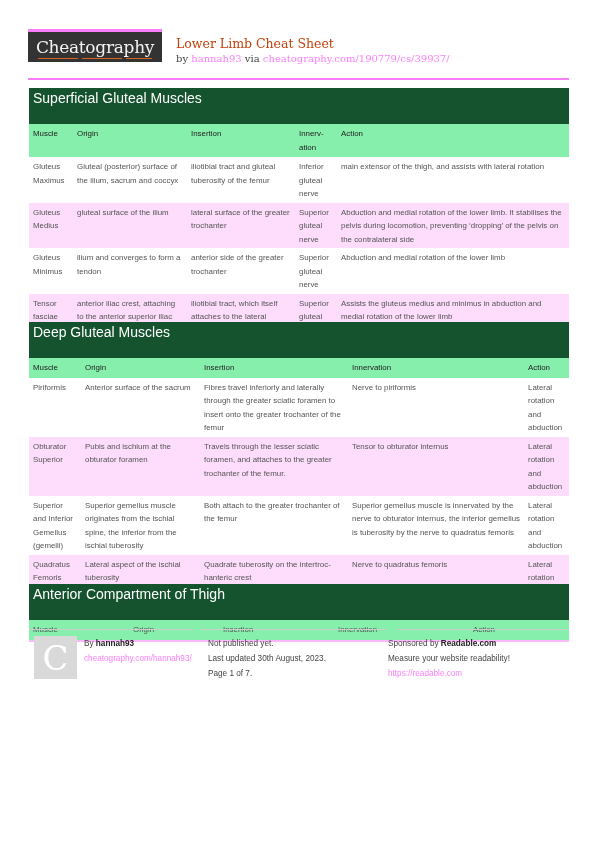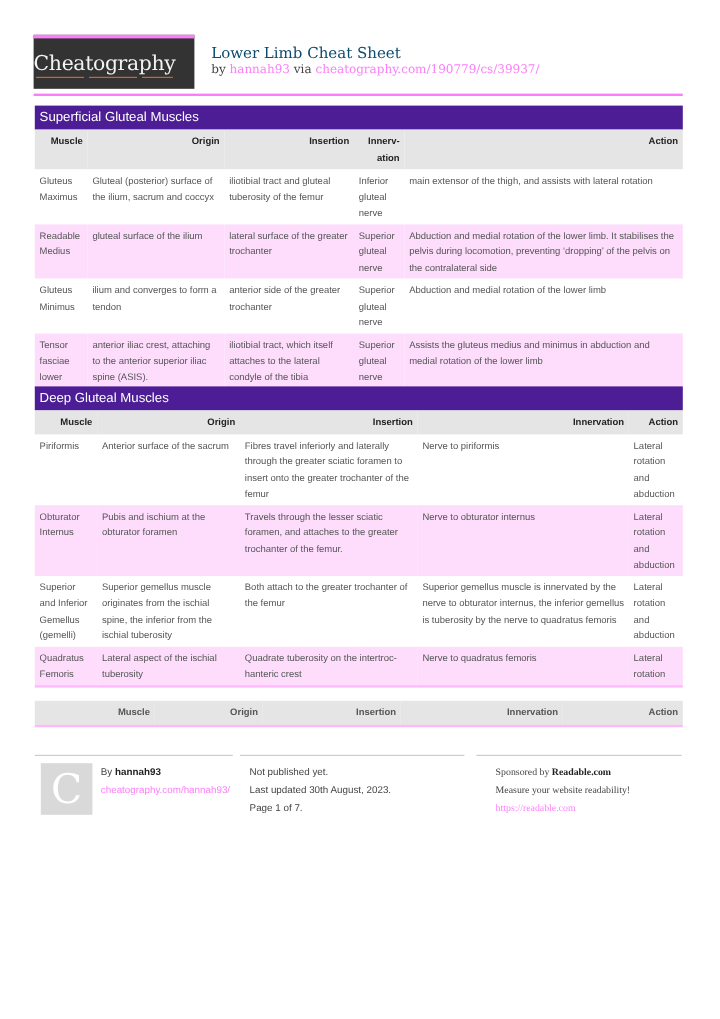--- a/index.html
+++ b/index.html
@@ -1,48 +1,48 @@
 <!DOCTYPE html>
 <html><head>
 <meta charset="utf-8">
 <style>
   * { box-sizing: border-box; margin: 0; padding: 0; }
   html, body { width: 600px; height: 849px; background: #ffffff; overflow: hidden; }
   body { position: relative; font-family: "Liberation Sans", sans-serif; color: #444444; }
 
   
   .logo {
-    position: absolute; left: 28px; top: 29px; width: 134px; height: 45px;
+    position: absolute; left: 28px; top: 29px; width: 134px; height: 33px;
     background: #333333; border-top: 3px solid #fb7ff9;
-    display: flex; align-items: center; justify-content: flex-start;
+    display: flex; align-items: center; justify-content: center;
   }
   .logo-text {
     font-family: "DejaVu Serif", serif; font-size: 17px; color: #f3f3f3;
     position: relative; letter-spacing: -0.3px;
   }
   .logo-underline {
     position: absolute; left: 2px; right: 2px; bottom: -2px; height: 1px;
     background: repeating-linear-gradient(90deg, #d8631c 0 40px, transparent 40px 44px);
   }
   .title-block { position: absolute; left: 176px; top: 36px; }
   .sheet-title {
-    font-family: "DejaVu Serif", serif; font-size: 12.5px; color: #0c4a6e; line-height: 15px;
+    font-family: "DejaVu Serif", serif; font-size: 12.5px; color: #c2410c; line-height: 15px;
   }
   .byline { font-family: "DejaVu Serif", serif; font-size: 10px; color: #444; line-height: 14px; margin-top: 1px; }
   .byline .pink { color: #fb7ff9; }
   .header-rule { position: absolute; left: 28px; top: 78px; width: 541px; height: 2px; background: #fb7ff9; }
 
   
   .section { position: absolute; left: 29px; width: 540px; }
   .section-title {
-    background: #4c1d95; color: #ffffff; font-size: 11px; height: 20px;
+    background: #14532d; color: #ffffff; font-size: 14px; height: 36px;
     line-height: 20px; padding-left: 4px;
   }
   table { width: 100%; border-collapse: collapse; table-layout: fixed; }
-  th { background: #e5e5e5; color: #222; font-weight: bold; text-align: right;
+  th { background: #86efac; color: #222; font-weight: normal; text-align: left;
        font-size: 7.9px; line-height: 13.5px; padding: 3px 4px 3px 4px; vertical-align: top; }
   td { font-size: 7.9px; line-height: 13.5px; color: #555; padding: 3px 4px 2px 4px; vertical-align: top; }
   tr.alt td { background: #fddcfc; }
   .section-bottom { height: 2px; background: #fb7ff9; opacity: 0.55; }
 
   
   .footer-rule { position: absolute; top: 629px; height: 1px; background: #cccccc; }
   .avatar { position: absolute; left: 34px; top: 636px; width: 43px; height: 43px; background: #d9d9d9;
             display: flex; align-items: center; justify-content: center; }
   .avatar-letter { font-family: "DejaVu Serif", serif; font-size: 34px; color: #ffffff; }
@@ -88,21 +88,21 @@
     </thead>
     <tbody>
       <tr>
         <td>Gluteus Maximus</td>
         <td>Gluteal (posterior) surface of the ilium, sacrum and coccyx</td>
         <td>iliotibial tract and gluteal tuberosity of the femur</td>
         <td>Inferior gluteal nerve</td>
         <td>main extensor of the thigh, and assists with lateral rotation</td>
       </tr>
       <tr class="alt">
-        <td>Readable Medius</td>
+        <td>Gluteus Medius</td>
         <td>gluteal surface of the ilium</td>
         <td>lateral surface of the greater trochanter</td>
         <td>Superior gluteal nerve</td>
         <td>Abduction and medial rotation of the lower limb. It stabilises the pelvis during locomotion, preventing ‘dropping’ of the pelvis on the contralateral side</td>
       </tr>
       <tr>
         <td>Gluteus Minimus</td>
         <td>ilium and converges to form a tendon</td>
         <td>anterior side of the greater trochanter</td>
         <td>Superior gluteal nerve</td>
@@ -141,24 +141,24 @@
     </thead>
     <tbody>
       <tr>
         <td>Piriformis</td>
         <td>Anterior surface of the sacrum</td>
         <td>Fibres travel inferiorly and laterally through the greater sciatic foramen to insert onto the greater trochanter of the femur</td>
         <td>Nerve to piriformis</td>
         <td>Lateral rotation and abduction</td>
       </tr>
       <tr class="alt">
-        <td>Obturator Internus</td>
+        <td>Obturator Superior</td>
         <td>Pubis and ischium at the obturator foramen</td>
         <td>Travels through the lesser sciatic foramen, and attaches to the greater trochanter of the femur.</td>
-        <td>Nerve to obturator internus</td>
+        <td>Tensor to obturator internus</td>
         <td>Lateral rotation and abduction</td>
       </tr>
       <tr>
         <td>Superior and Inferior Gemellus (gemelli)</td>
         <td>Superior gemellus muscle originates from the ischial spine, the inferior from the ischial tuberosity</td>
         <td>Both attach to the greater trochanter of the femur</td>
         <td>Superior gemellus muscle is innervated by the nerve to obturator internus, the inferior gemellus is tuberosity by the nerve to quadratus femoris</td>
         <td>Lateral rotation and abduction</td>
       </tr>
       <tr class="alt">
@@ -167,20 +167,21 @@
         <td>Quadrate tuberosity on the intertroc-hanteric crest</td>
         <td>Nerve to quadratus femoris</td>
         <td>Lateral rotation</td>
       </tr>
     </tbody>
   </table>
   <div class="section-bottom"></div>
 </div>
 
 <div class="section" style="top:584px;">
+  <div class="section-title">Anterior Compartment of Thigh</div>
   <table>
     <colgroup>
         <col style="width:100px">
         <col style="width:90px">
         <col style="width:115px">
         <col style="width:135px">
         <col>
       </colgroup>
     <thead>
       <tr>
@@ -204,17 +205,17 @@
 </div>
 <div class="footer-col" style="left:84px;">
   <div><span>By</span> <b>hannah93</b></div>
   <div class="pink-link">cheatography.com/hannah93/</div>
 </div>
 <div class="footer-col" style="left:208px;">
   <div>Not published yet.</div>
   <div>Last updated 30th August, 2023.</div>
   <div>Page 1 of 7.</div>
 </div>
-<div class="footer-col" style="left:413px;font-family:Liberation Serif, serif;">
+<div class="footer-col" style="left:388px;">
   <div><span>Sponsored by</span> <b>Readable.com</b></div>
   <div>Measure your website readability!</div>
   <div class="pink-link">https://readable.com</div>
 </div>
 
 </body></html>

